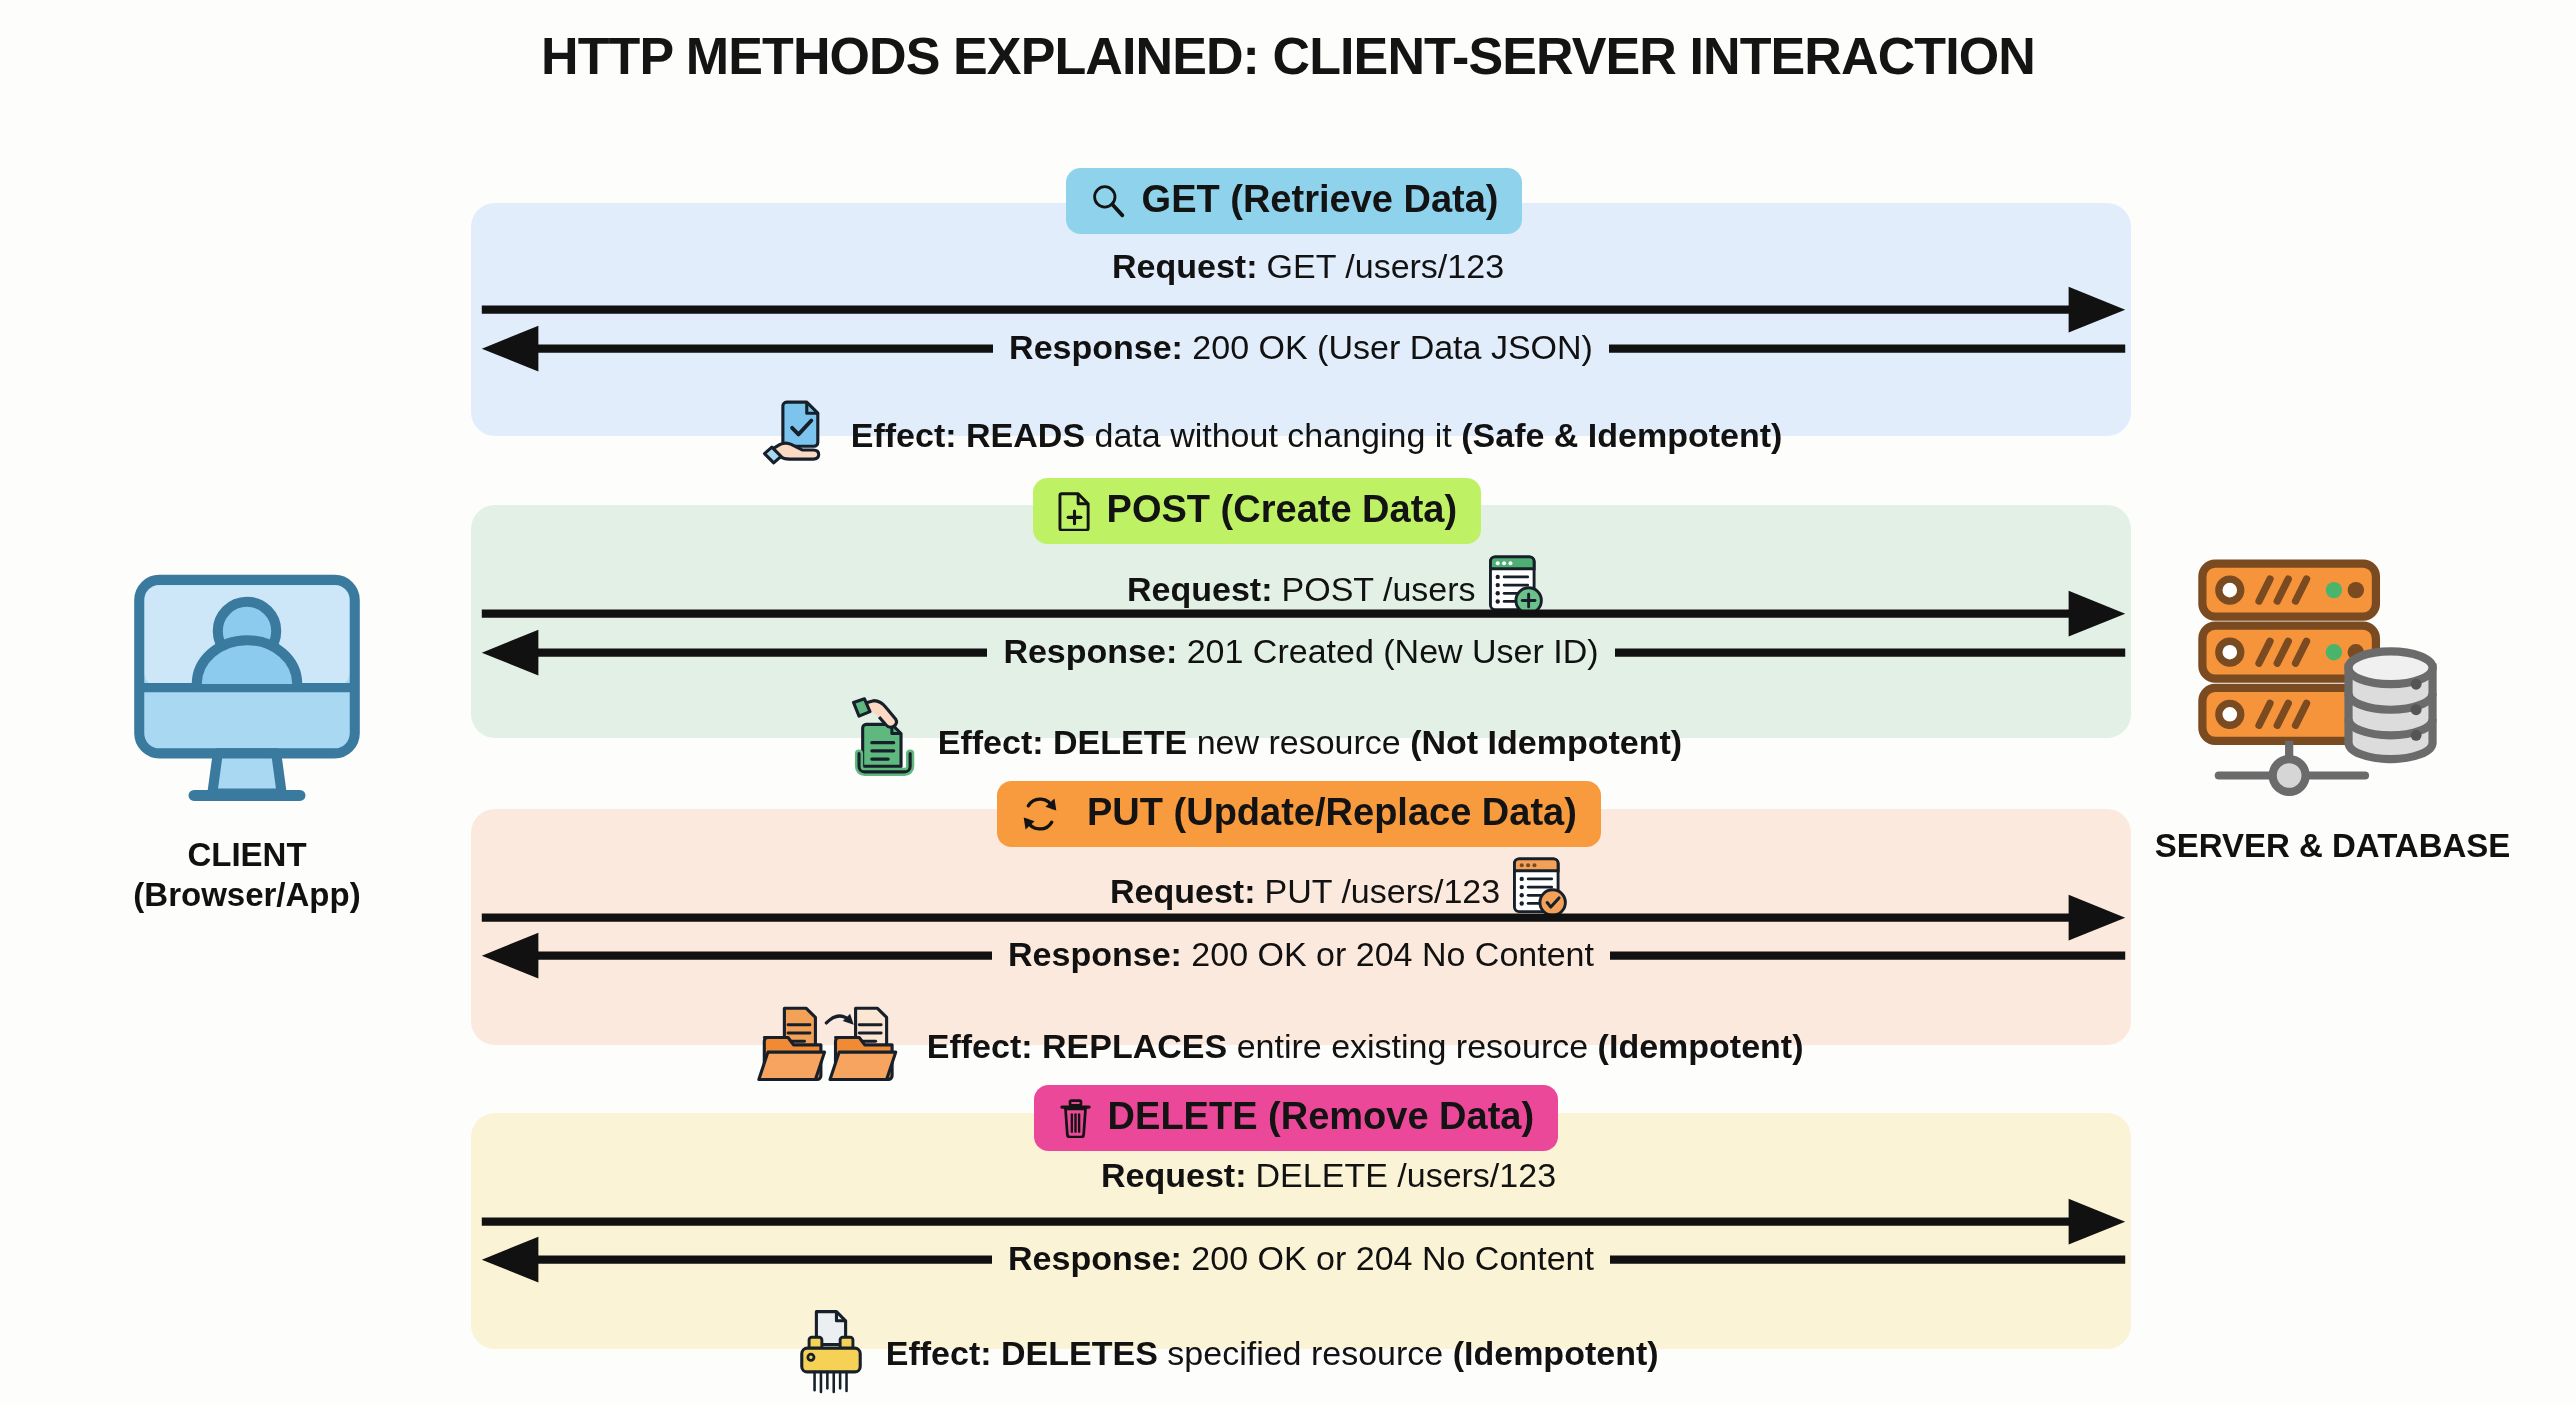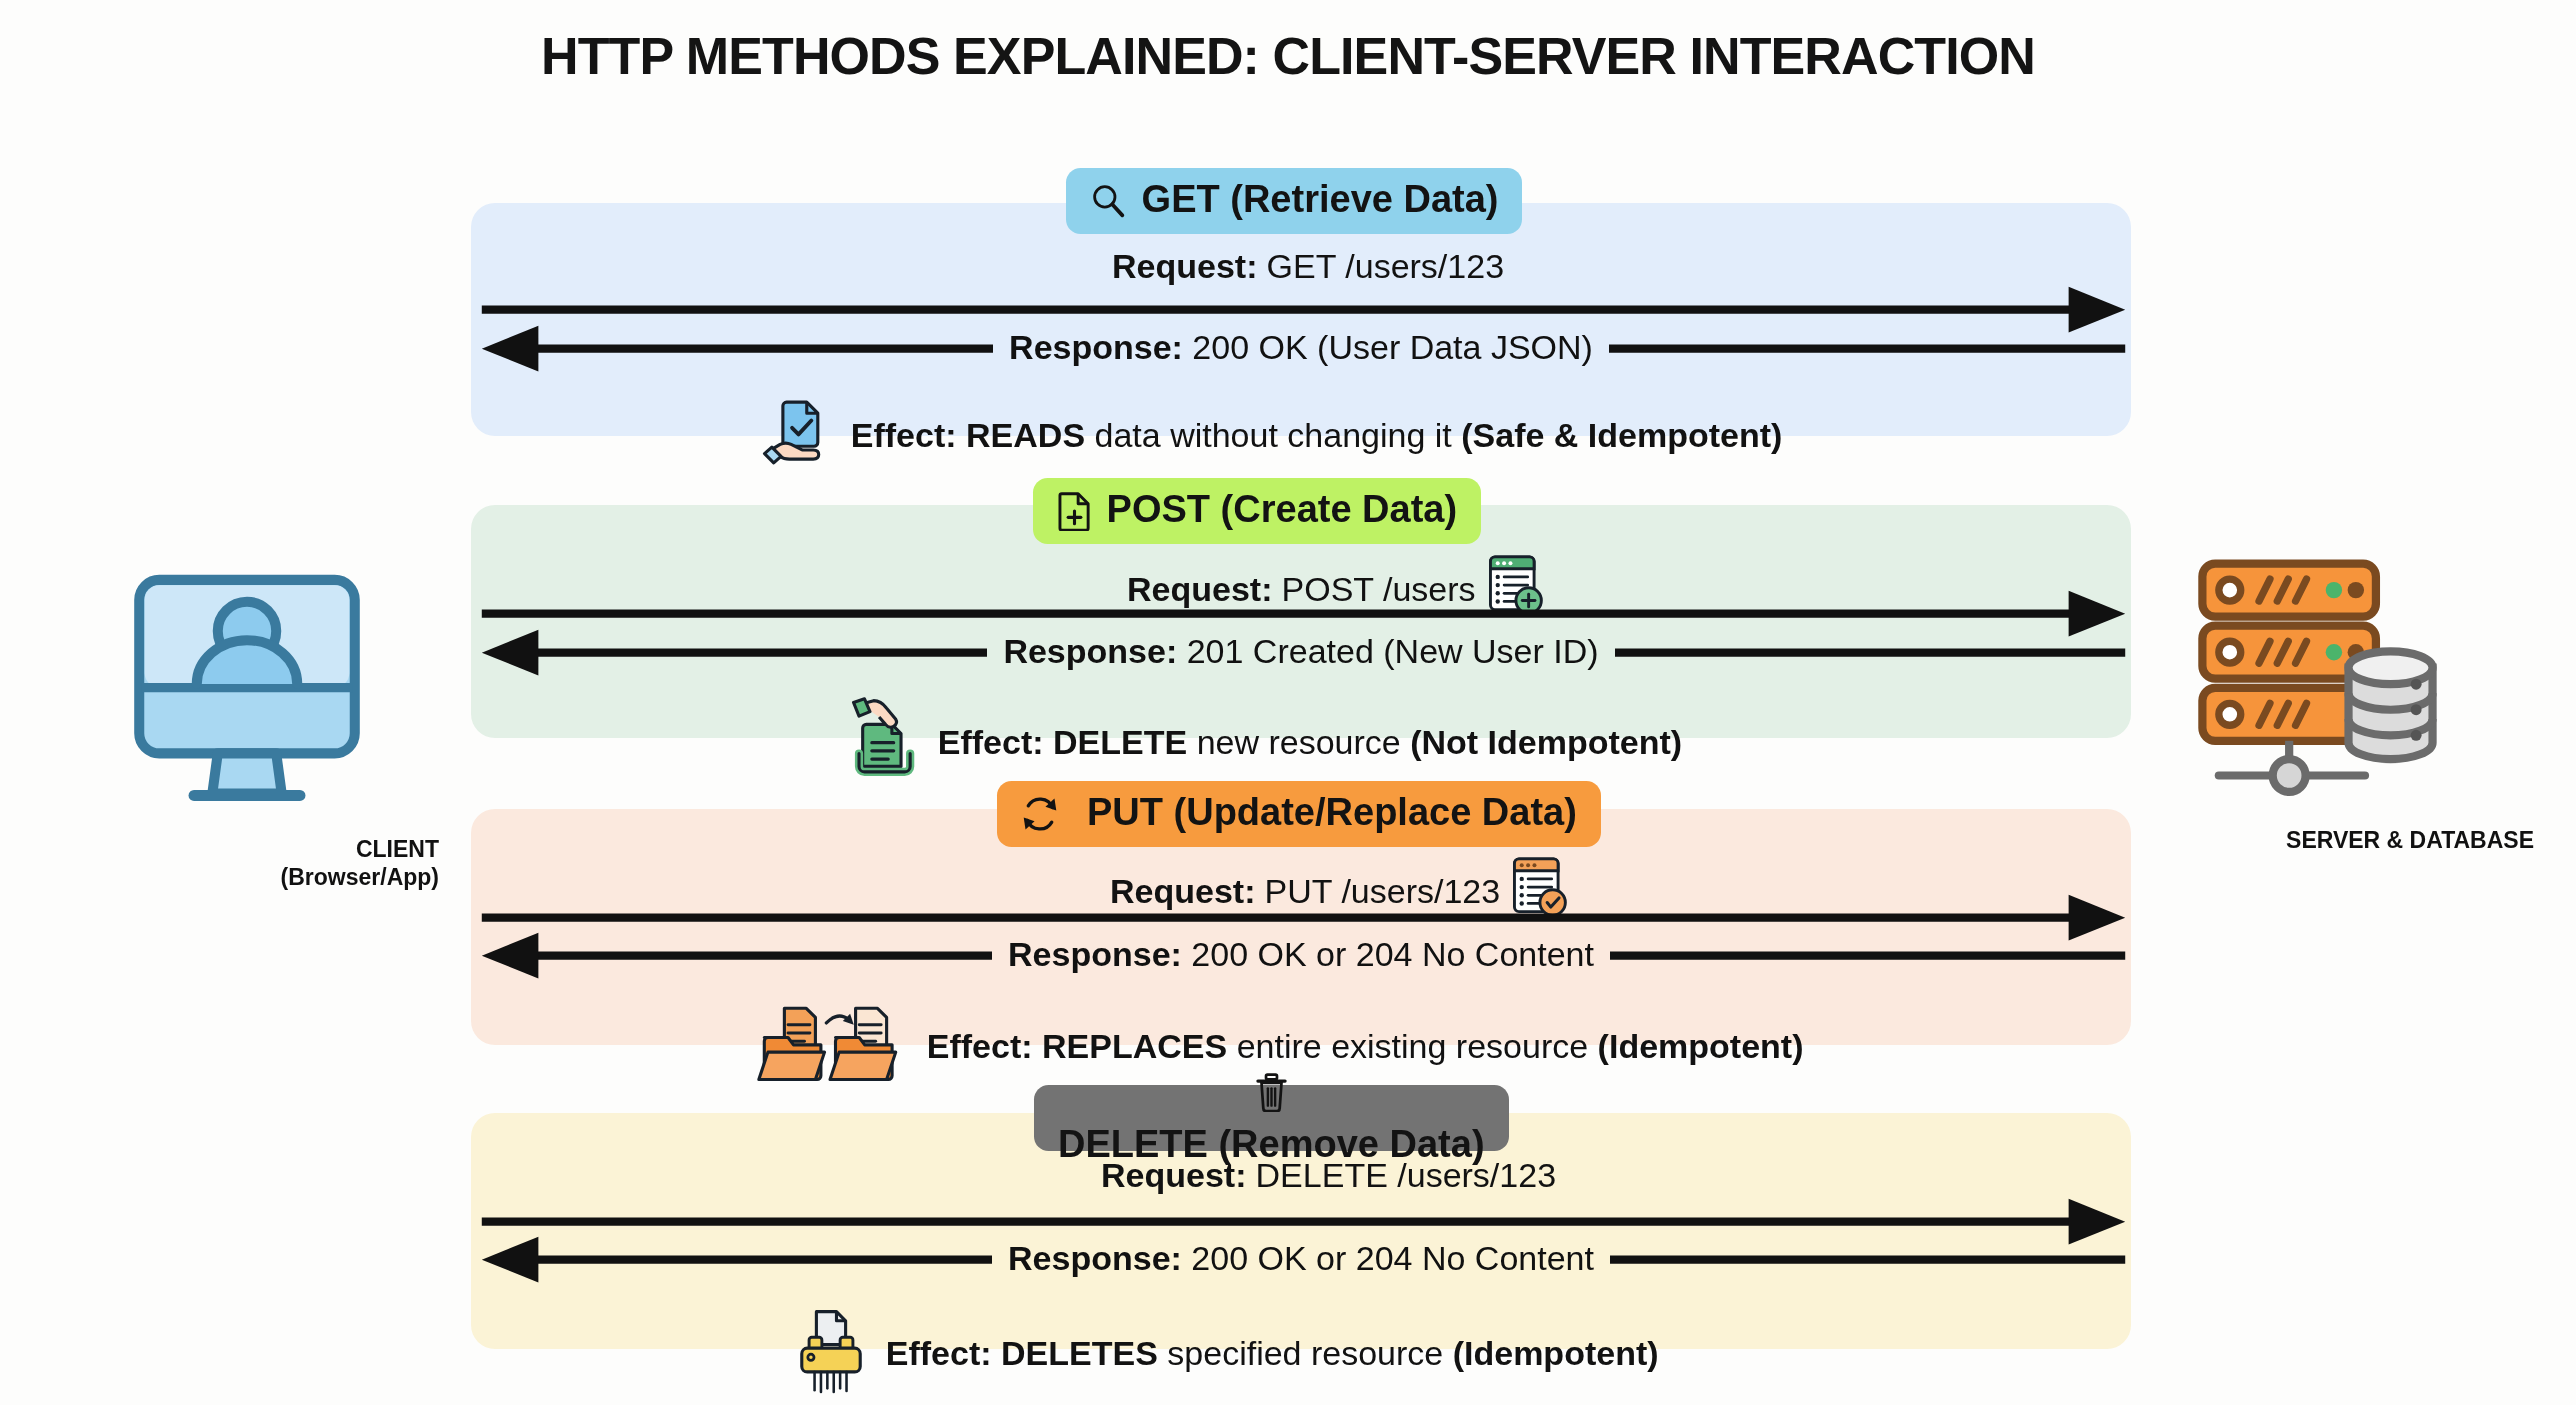--- a/index.html
+++ b/index.html
@@ -35,26 +35,25 @@
     color: #141414;
     white-space: nowrap;
   }
 
   
   .endpoint {
     position: absolute;
     text-align: center;
   }
   .endpoint .caption {
-    font-size: 23px;
+    font-size: 33px;
     font-weight: bold;
     line-height: 1.22;
     color: #111111;
     white-space: nowrap;
-    text-align: right;
   }
   #client-node { left: 55px; top: 567px; width: 384px; }
   #server-node { left: 2131px; top: 549px; width: 403px; }
 
   
   .panel {
     position: absolute;
     left: 471px;
     width: 1660px;
     border-radius: 24px;
@@ -77,21 +76,21 @@
     font-size: 38px;
     font-weight: bold;
     color: #131313;
     white-space: nowrap;
     box-sizing: border-box;
   }
   .badge .badge-label { line-height: 1; position: relative; top: -1.8px; }
   .badge.get    { background: #8fd2ec; top: 168px;  left: 1066px; }
   .badge.post   { background: #bef264; top: 478px;  left: 1033px; }
   .badge.put    { background: #f79b3e; top: 781px;  left: 997px; gap: 28px; }
-  .badge.delete { background: #737373; top: 1085px; left: 1034px; flex-direction: column; }
+  .badge.delete { background: #ec4899; top: 1085px; left: 1034px; }
   .badge svg { display: block; flex: none; }
 
   
   .req-label, .resp-label, .effect-label {
     position: absolute;
     white-space: nowrap;
     font-size: 34px;
     color: #121212;
     line-height: 1;
   }

